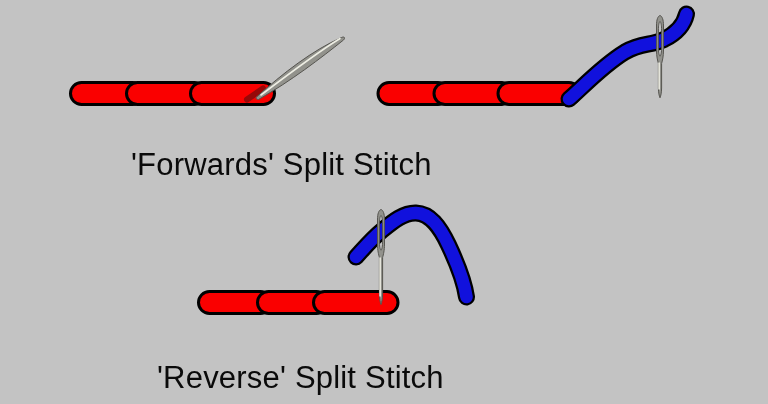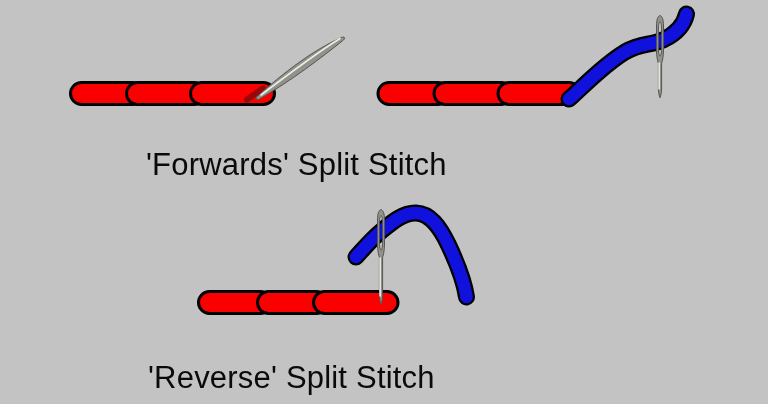--- a/index.html
+++ b/index.html
@@ -10,22 +10,22 @@
   .canvas{
     position:relative; width:768px; height:404px; overflow:hidden;
     background:var(--bg);
     font-family:"Liberation Sans", sans-serif;
   }
   .scene{position:absolute; left:0; top:0;}
   .label{
     position:absolute; color:var(--text); font-size:31px; line-height:1.15;
     white-space:nowrap; letter-spacing:0.2px;
   }
-  .label-forwards{left:146px; top:147px;}
-  .label-reverse{left:148px; top:360px;}
+  .label-forwards{left:131px; top:147px;}
+  .label-reverse{left:157px; top:360px;}
   .stitch{fill:var(--stitch-red); stroke:var(--outline); stroke-width:3;}
   .thread-outline{fill:none; stroke:var(--outline); stroke-width:17; stroke-linecap:round;}
   .thread{fill:none; stroke:var(--thread-blue); stroke-width:12.5; stroke-linecap:round;}
   .needle-body{fill:var(--needle-body); stroke:var(--needle-dark); stroke-width:1; fill-rule:evenodd;}
   .needle-highlight{fill:none; stroke:var(--needle-light); stroke-width:1.6; stroke-linecap:round;}
   .needle-shadow{fill:none; stroke:rgba(70,15,15,.55); stroke-width:6; stroke-linecap:round;}
 </style>
 </head>
 <body>
 

